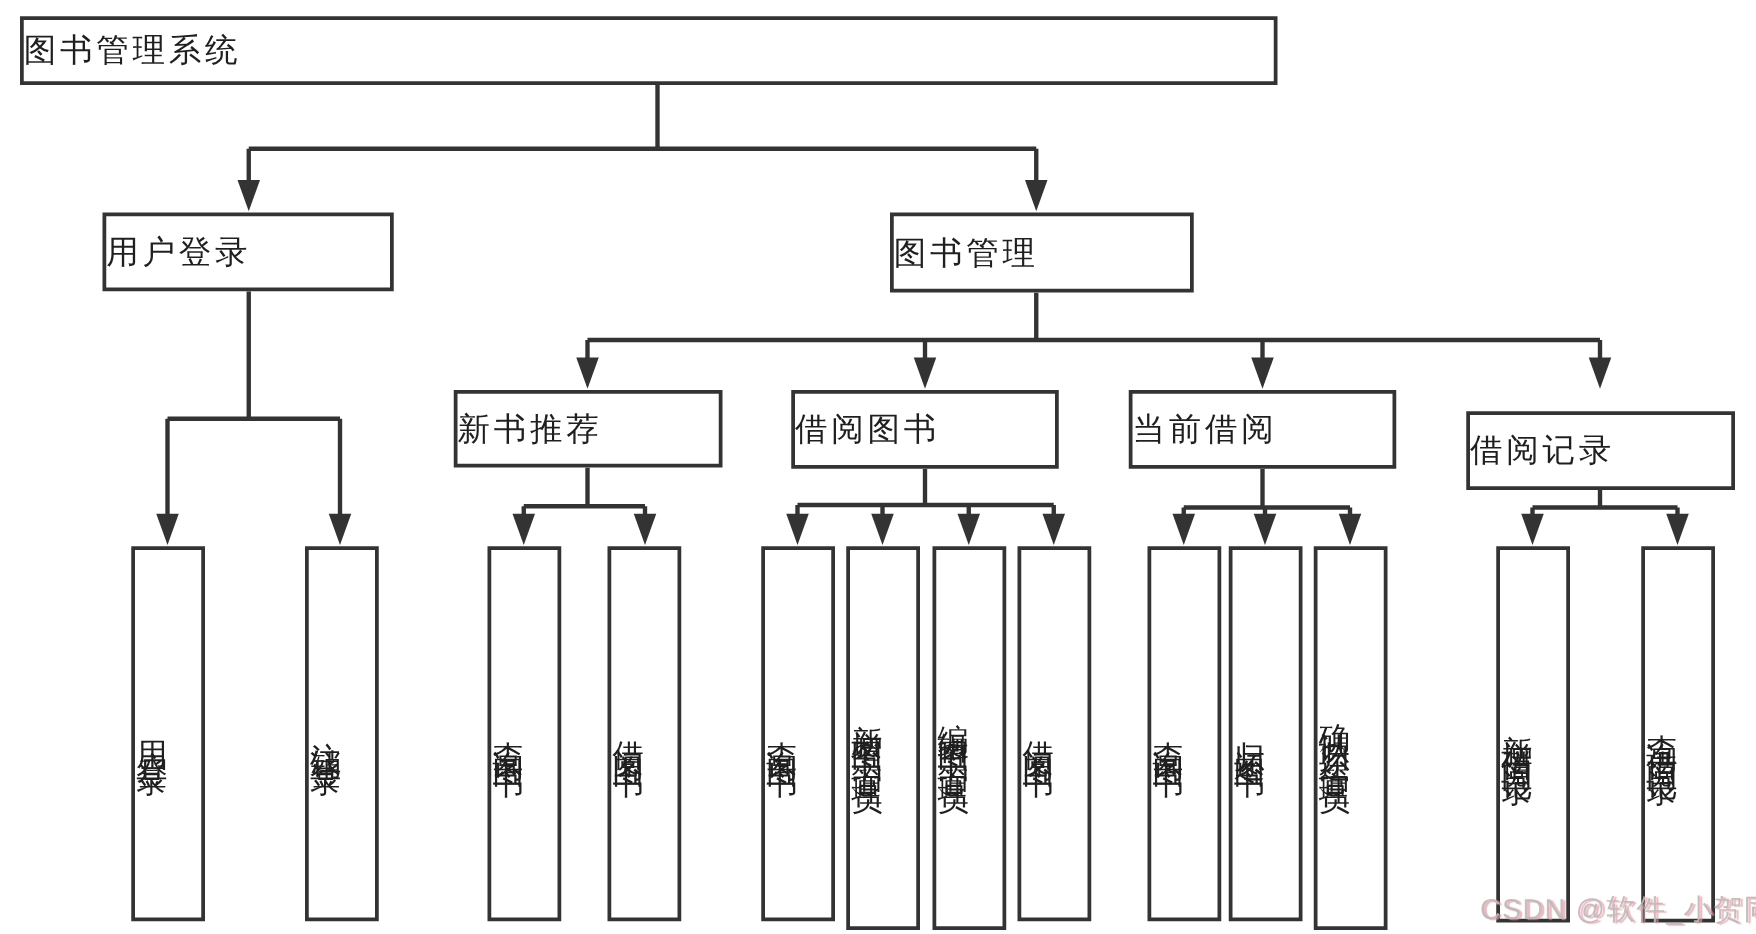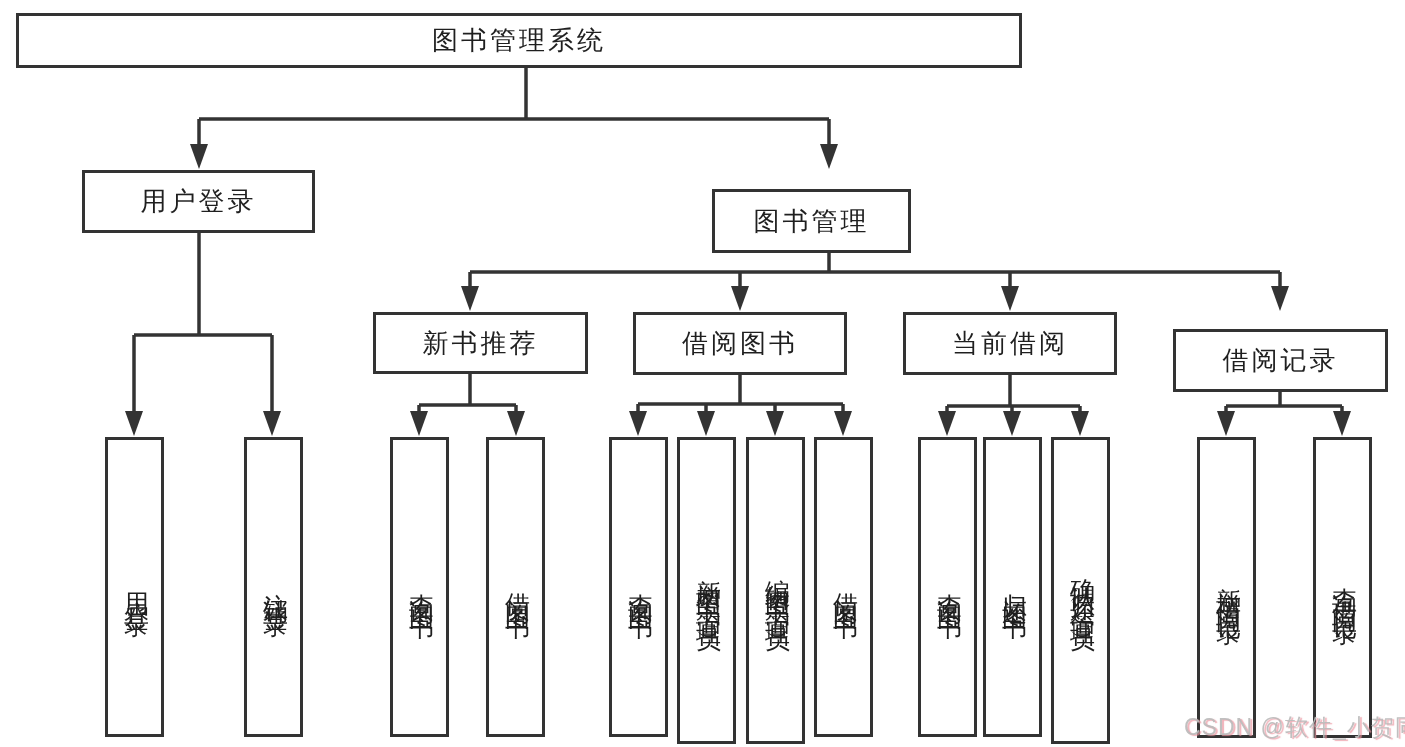--- a/index.html
+++ b/index.html
@@ -17,25 +17,23 @@
     left: 0; top: 0;
     width: 1405px; height: 747px;
   }
   .box {
     position: absolute;
     box-sizing: border-box;
     border: 3px solid #333333;
     background: #ffffff;
     display: flex;
     align-items: center;
-    justify-content: center;
     font-size: 26px;
     letter-spacing: 3px;
     white-space: nowrap;
-    font-family: Liberation Mono, monospace;
   }
   .leaf {
     font-size: 25px;
     letter-spacing: 0;
   }
   .leaf .vtext {
     writing-mode: vertical-rl;
     text-orientation: mixed;
     letter-spacing: 7px;
     line-height: 1;
@@ -126,25 +124,25 @@
     </g>
   </svg>
 
   <div class="box" style="left:16px; top:13px; width:1006px; height:55px;">
     <span>图书管理系统</span>
   </div>
 
   <div class="box" style="left:82px; top:170px; width:233px; height:63px;">
     <span>用户登录</span>
   </div>
-  <div class="box" style="left:712px; top:170px; width:199px; height:64px;margin-top:19px;">
+  <div class="box" style="left:712px; top:170px; width:243px; height:64px;">
     <span>图书管理</span>
   </div>
 
-  <div class="box" style="left:363px; top:312px; width:215px; height:62px;margin-left:10px;">
+  <div class="box" style="left:363px; top:312px; width:215px; height:62px;">
     <span>新书推荐</span>
   </div>
   <div class="box" style="left:633px; top:312px; width:214px; height:63px;">
     <span>借阅图书</span>
   </div>
   <div class="box" style="left:903px; top:312px; width:214px; height:63px;">
     <span>当前借阅</span>
   </div>
   <div class="box" style="left:1173px; top:329px; width:215px; height:63px;">
     <span>借阅记录</span>

